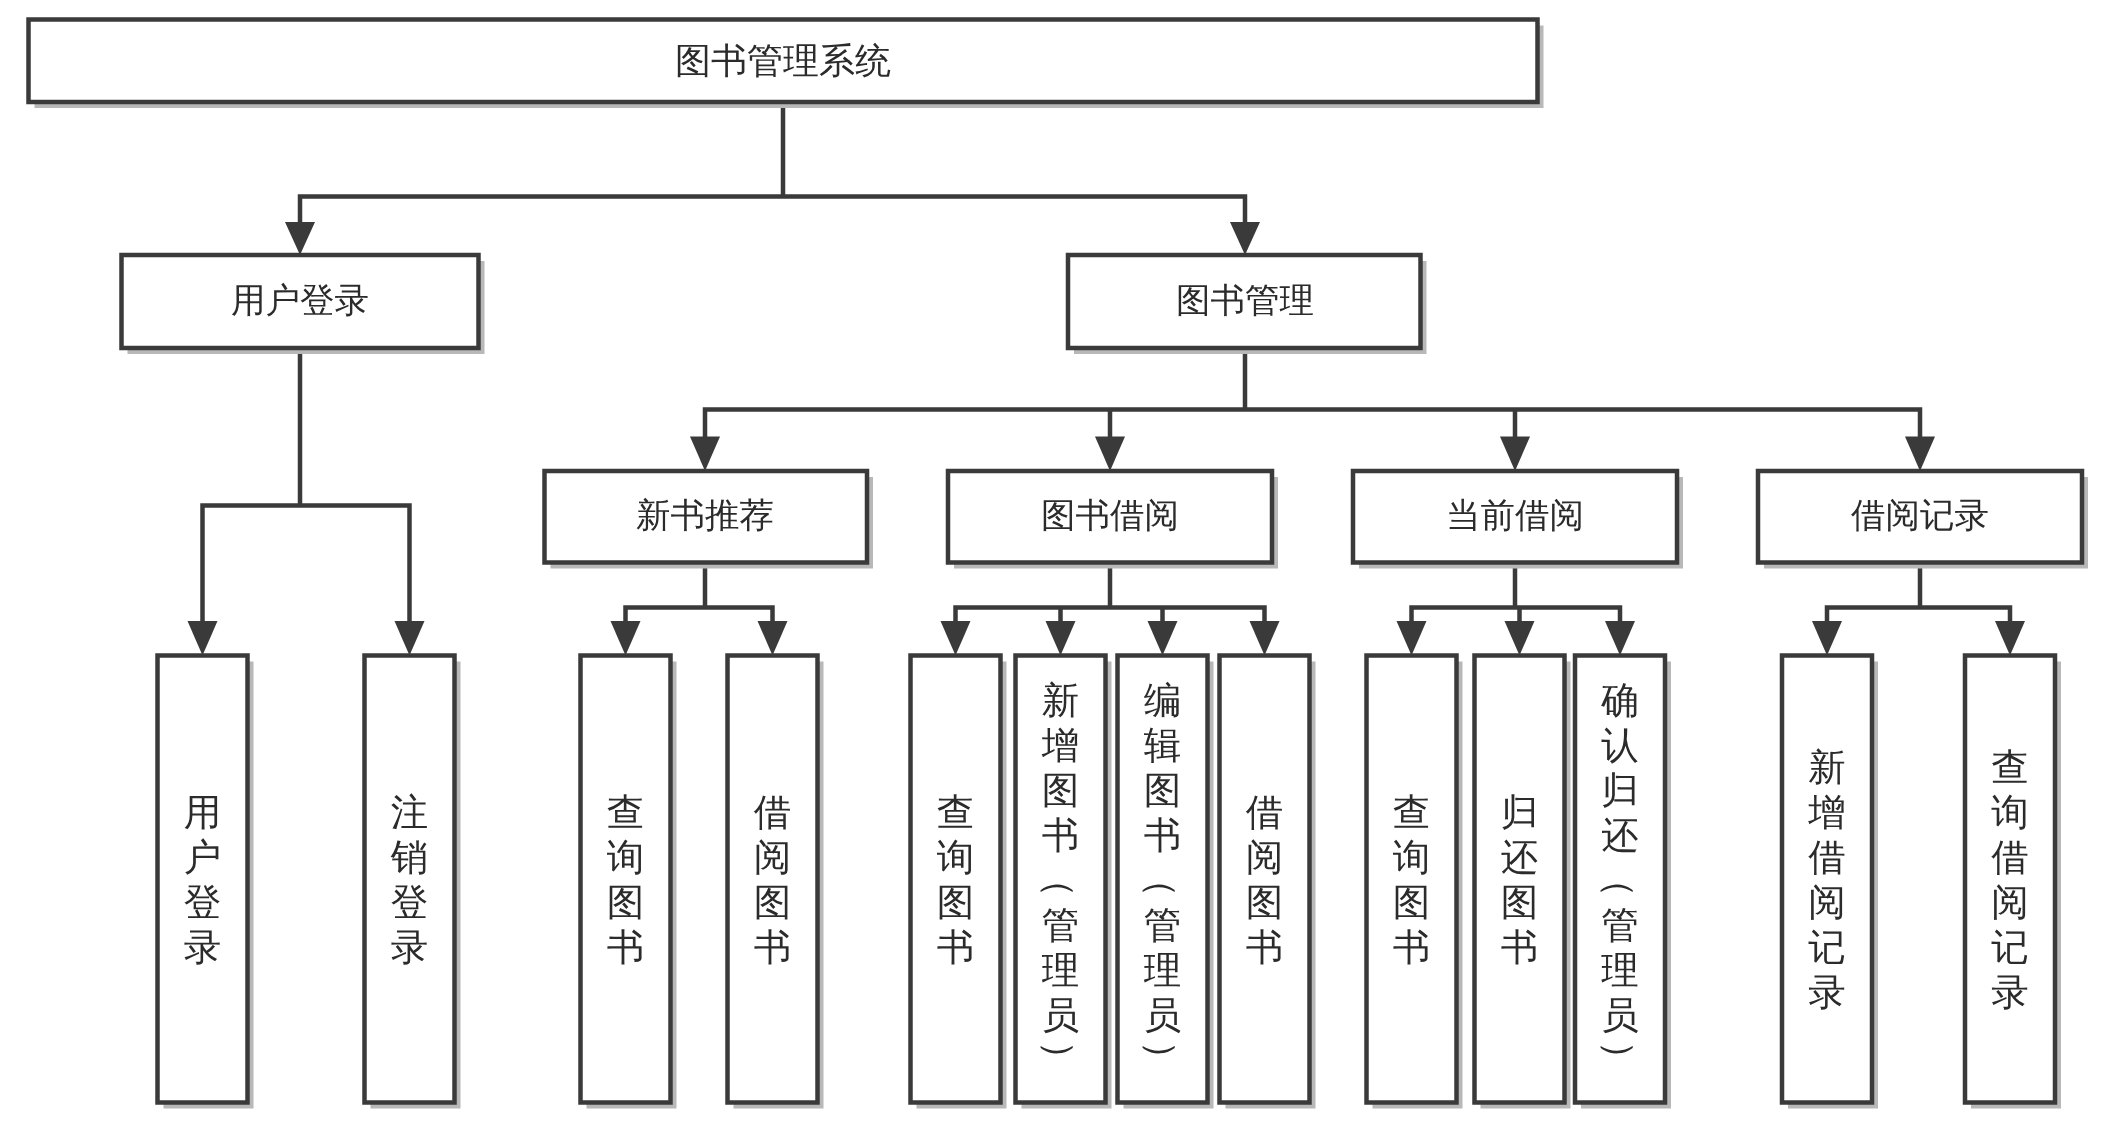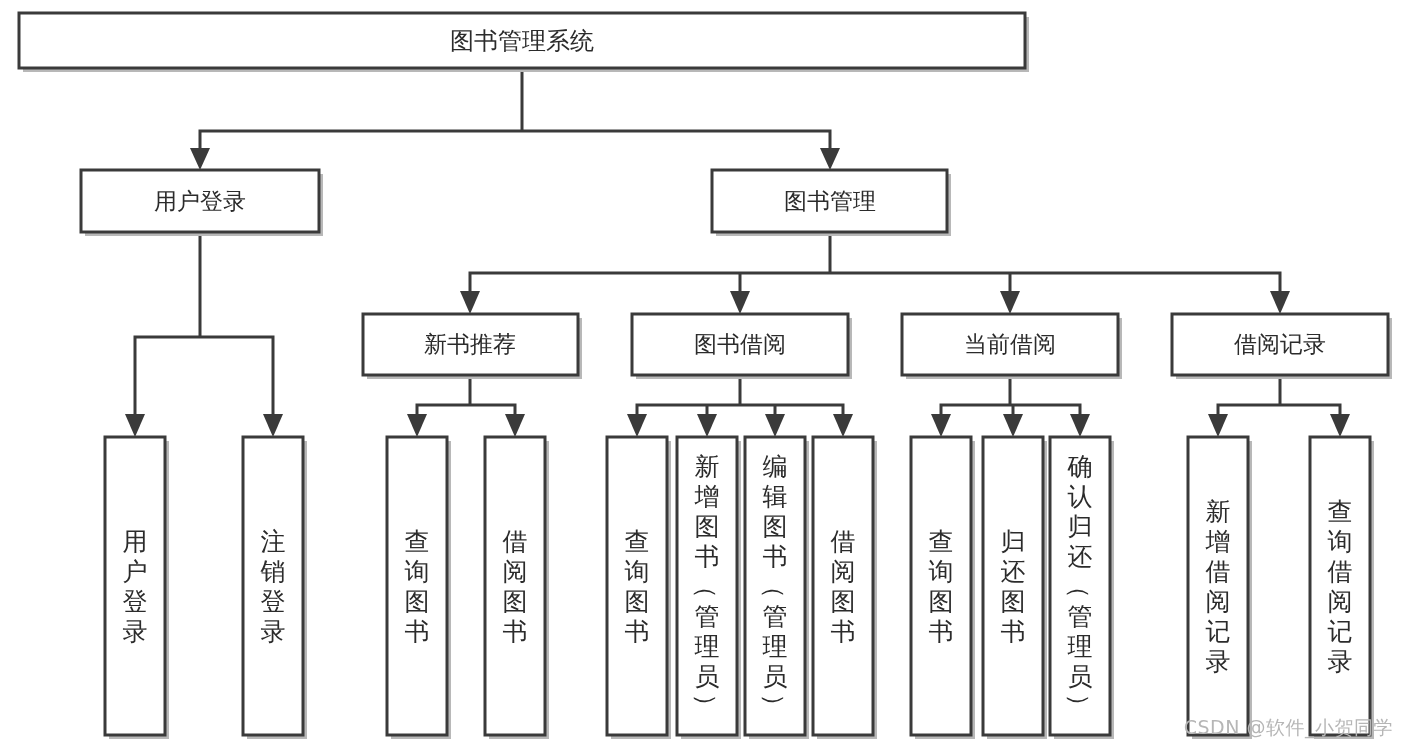--- a/index.html
+++ b/index.html
@@ -303,14 +303,13 @@
             <text class="vlabel" x="1340" y="580">借</text>
             <text class="vlabel" x="1340" y="610">阅</text>
             <text class="vlabel" x="1340" y="640">记</text>
             <text class="vlabel" x="1340" y="670">录</text>
           </g>
         </g>
       </g>
 
   </svg>
 
-  <div class="watermark">CSDN @软件_小贺同学</div>
 </div>
 
 </body></html>

